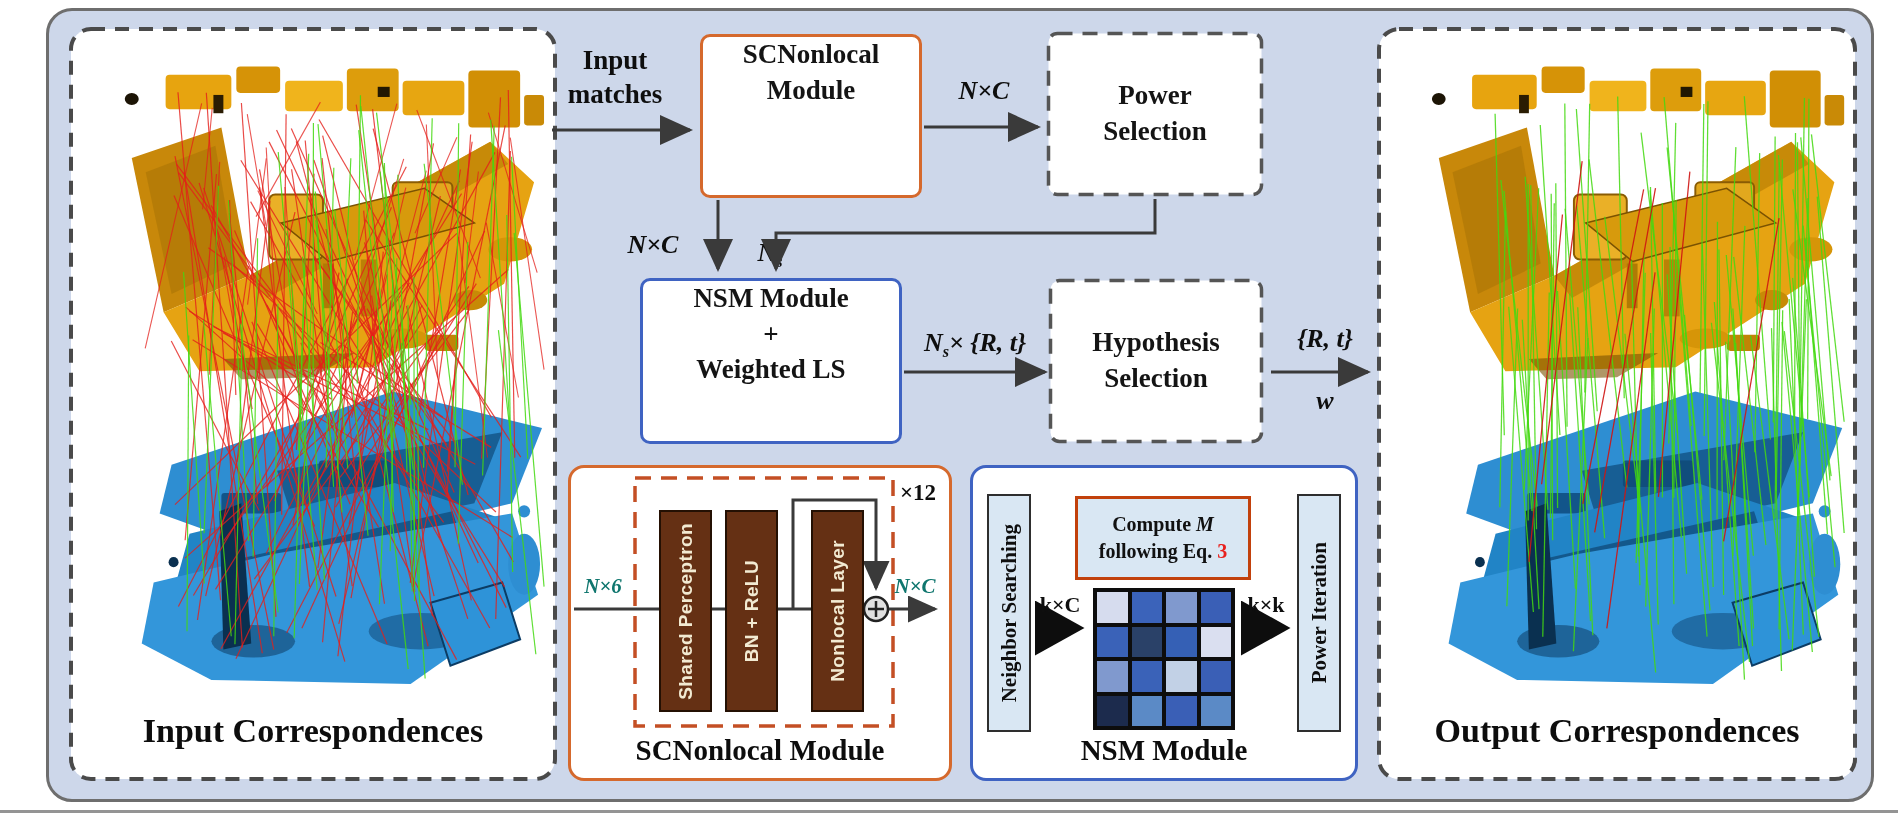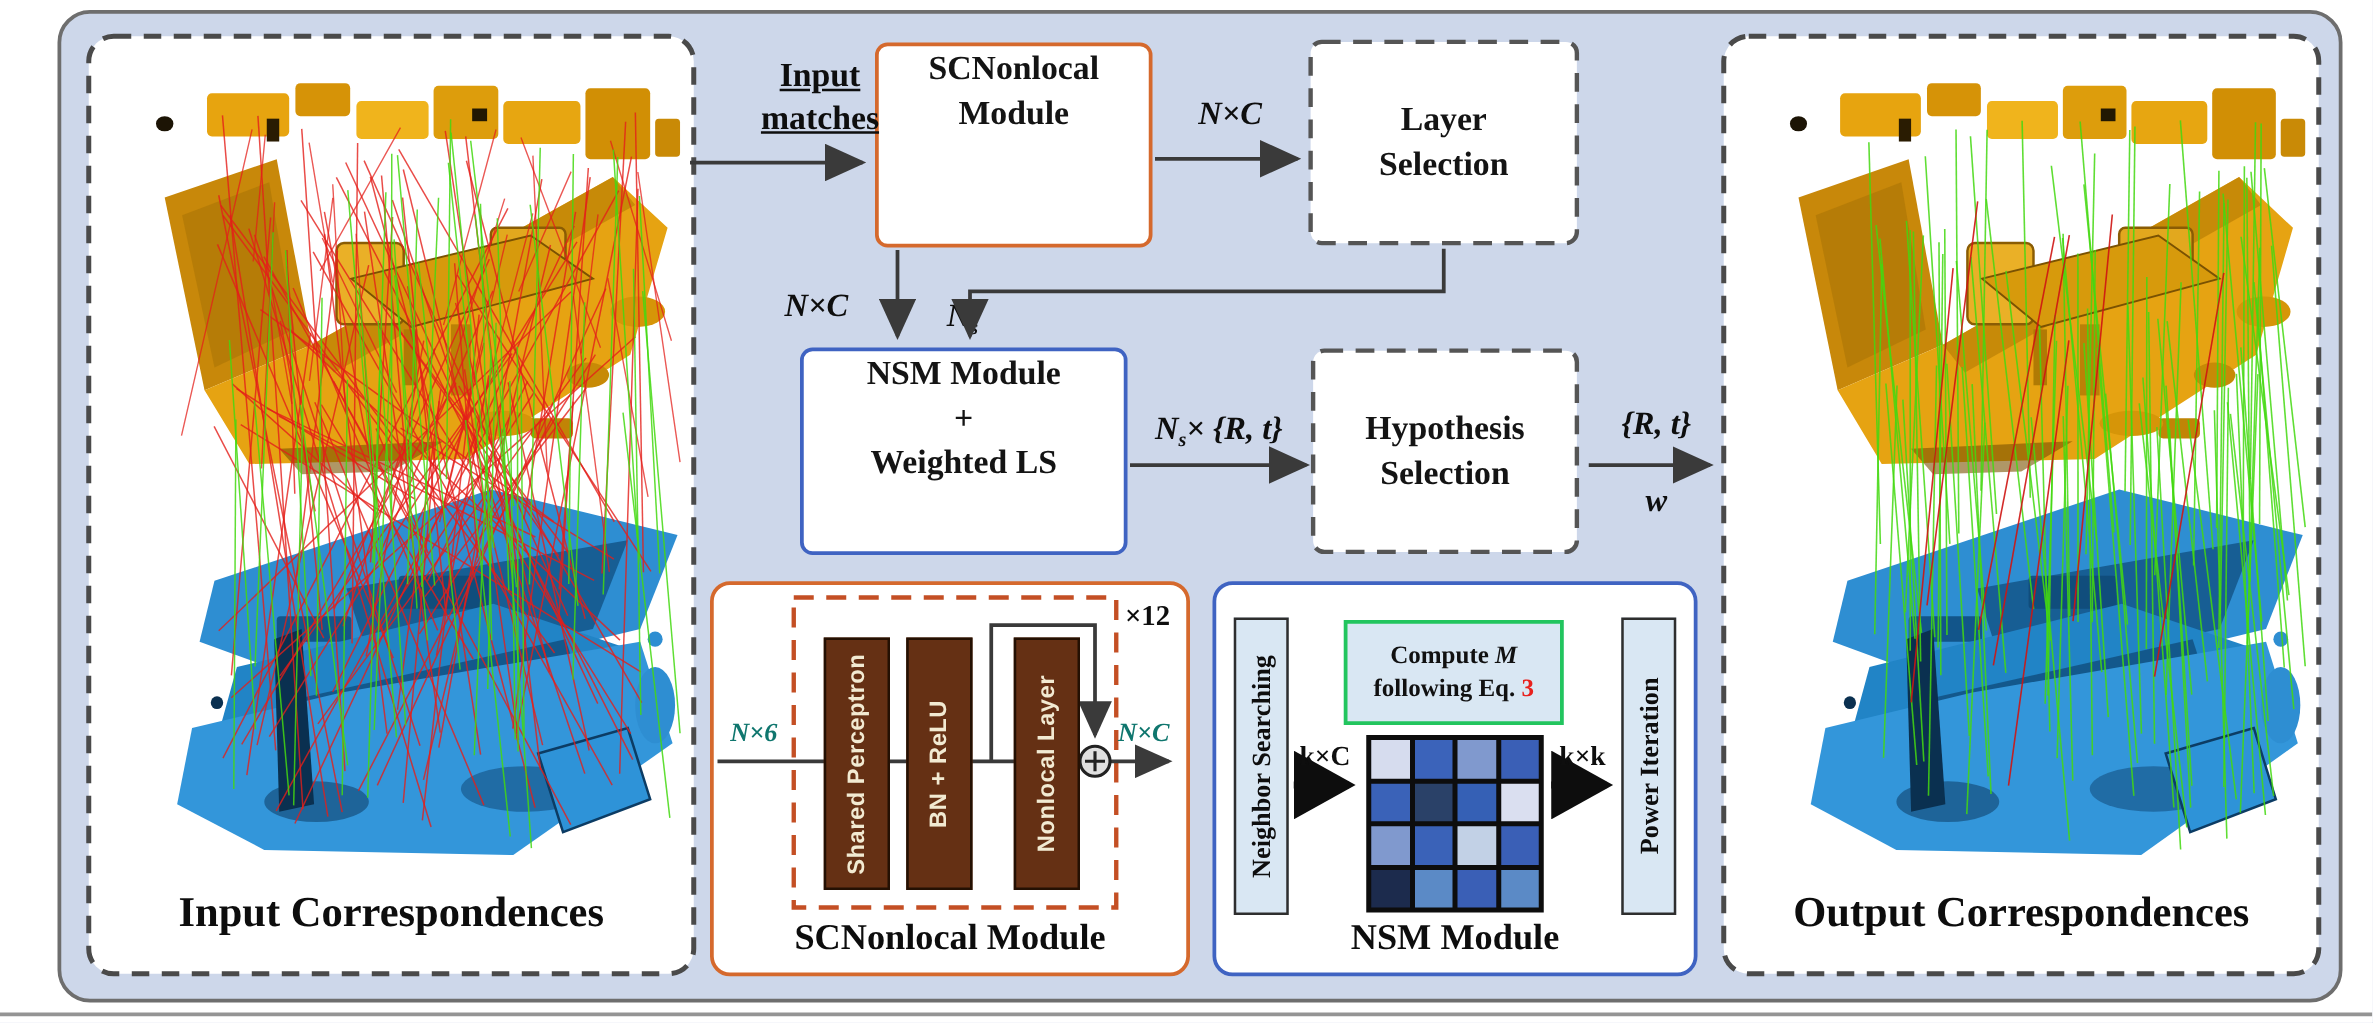--- a/index.html
+++ b/index.html
@@ -46,21 +46,21 @@
              font-family:"Liberation Sans","DejaVu Sans",sans-serif;font-weight:700;
              font-size:19px;color:#f2ead2;letter-spacing:.4px;}
   .slabel{position:absolute;text-align:center;font-weight:700;font-style:italic;font-size:21px;color:#0f766e;}
   .x12{position:absolute;text-align:center;font-weight:700;font-size:23px;color:#0e0e0e;}
 
   .lbar{position:absolute;background:#d9e7f3;border:2.5px solid #2e2e2e;box-sizing:border-box;
         display:flex;align-items:center;justify-content:center;width:44px;height:238px;top:26px;}
   .lbar span{writing-mode:vertical-rl;transform:rotate(180deg);white-space:nowrap;
              font-size:21px;font-weight:600;color:#0e0e0e;}
   .compute{position:absolute;left:102px;top:28px;width:176px;height:84px;background:#d9e7f3;
-           border:3px solid #22c55e;box-sizing:border-box;display:flex;flex-direction:column;
+           border:3px solid #c2410c;box-sizing:border-box;display:flex;flex-direction:column;
            justify-content:center;text-align:center;font-size:20px;font-weight:600;line-height:1.35;}
   .compute .var{font-style:italic;}
   .compute .eqnum{font-weight:700;}
   .hm{position:absolute;left:120px;top:120px;width:142px;height:142px;background:#0d0d0d;
       display:grid;grid-template-columns:repeat(4,1fr);grid-template-rows:repeat(4,1fr);
       gap:4px;padding:4px;box-sizing:border-box;}
   .hm-cell{width:100%;height:100%;}
   .klabel{position:absolute;text-align:center;font-weight:700;font-size:22px;color:#0e0e0e;}
 
   .overlay{position:absolute;left:0;top:0;z-index:5;pointer-events:none;}
@@ -404,21 +404,21 @@
       <span class="bline">SCNonlocal</span>
       <span class="bline">Module</span>
     </div>
   </div>
 
   <div class="dbox" style="left:1046px;top:31px;width:218px;height:166px;">
     <svg class="dfill" width="218" height="166">
       <rect x="2.5" y="2.5" width="213" height="161" rx="9" fill="#ffffff" stroke="#555555" stroke-width="3.5" stroke-dasharray="15 10"></rect>
     </svg>
     <div class="btext">
-      <span class="bline">Layer</span>
+      <span class="bline">Power</span>
       <span class="bline">Selection</span>
     </div>
   </div>
 
   <div class="fbox blue" style="left:640px;top:278px;width:262px;height:166px;">
     <div class="btext">
       <span class="bline">NSM Module</span>
       <span class="bline">+</span>
       <span class="bline">Weighted LS</span>
     </div>
@@ -427,21 +427,21 @@
   <div class="dbox" style="left:1048px;top:278px;width:216px;height:166px;">
     <svg class="dfill" width="216" height="166">
       <rect x="2.5" y="2.5" width="211" height="161" rx="9" fill="#ffffff" stroke="#555555" stroke-width="3.5" stroke-dasharray="15 10"></rect>
     </svg>
     <div class="btext">
       <span class="bline">Hypothesis</span>
       <span class="bline">Selection</span>
     </div>
   </div>
 
-  <div class="plain-label" style="left:588px;top:44px;width:136px;text-decoration:underline;">
+  <div class="plain-label" style="left:547px;top:44px;width:136px;">
     <span class="bline">Input</span>
     <span class="bline">matches</span>
   </div>
   <div class="mlabel" style="left:928px;top:76px;width:112px;">N×C</div>
   <div class="mlabel" style="left:598px;top:230px;width:110px;">N×C</div>
   <div class="mlabel" style="left:730px;top:238px;width:80px;"><span>N</span><sub>s</sub></div>
   <div class="mlabel" style="left:900px;top:328px;width:150px;"><span>N</span><sub>s</sub><span>× {R, t}</span></div>
   <div class="mlabel" style="left:1280px;top:324px;width:90px;">{R, t}</div>
   <div class="mlabel" style="left:1280px;top:386px;width:90px;">w</div>
 

